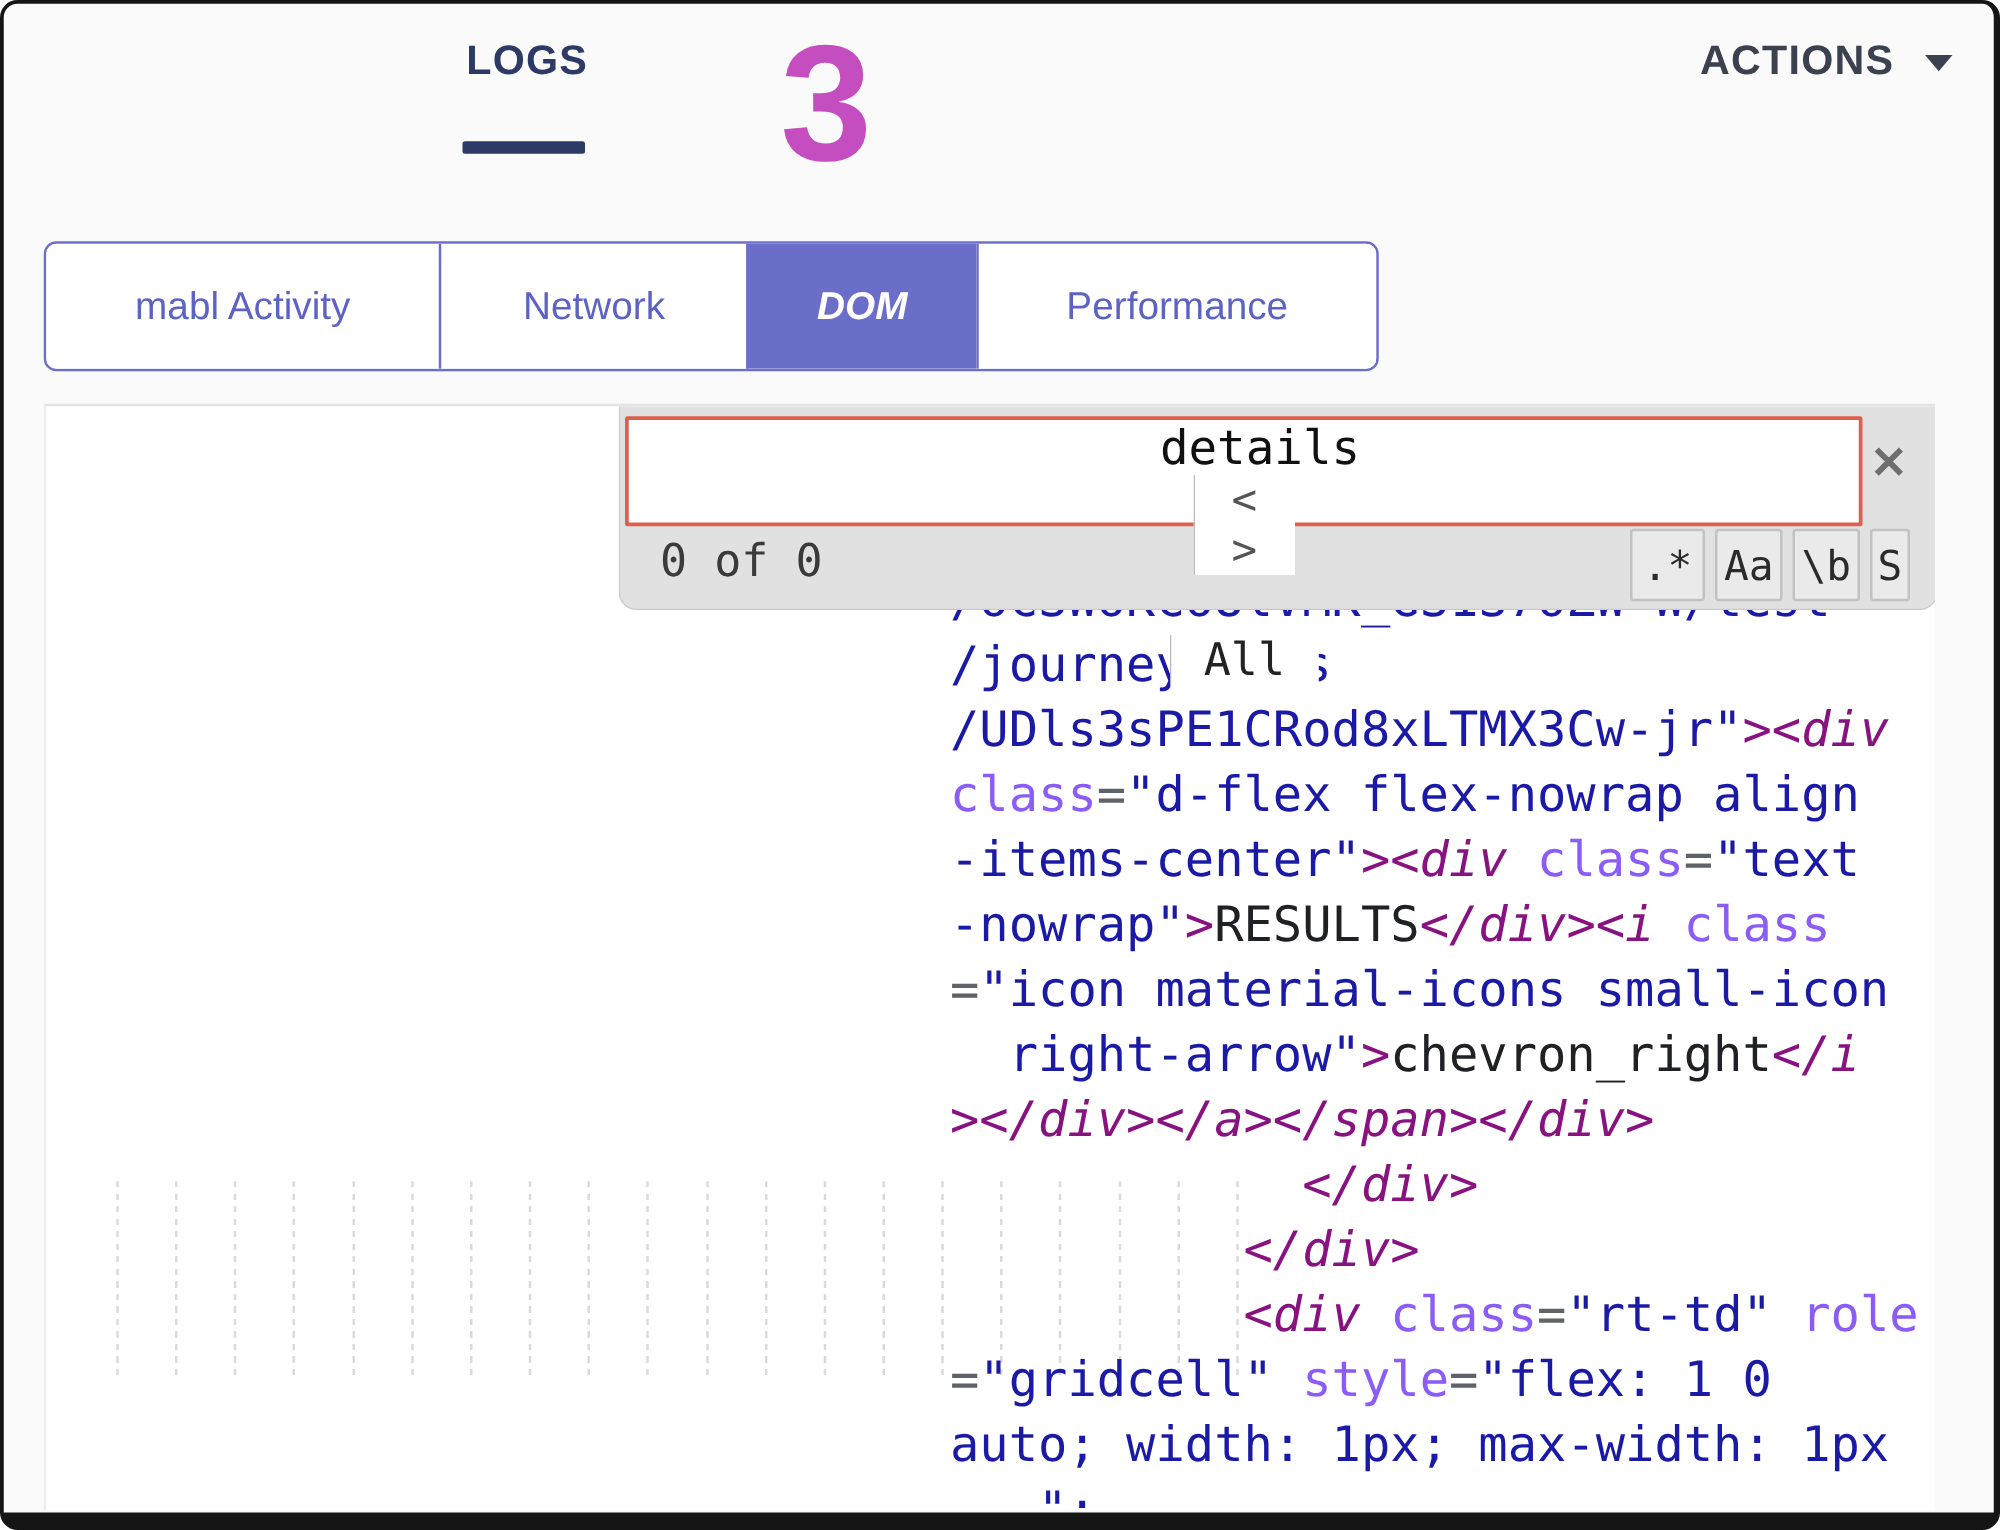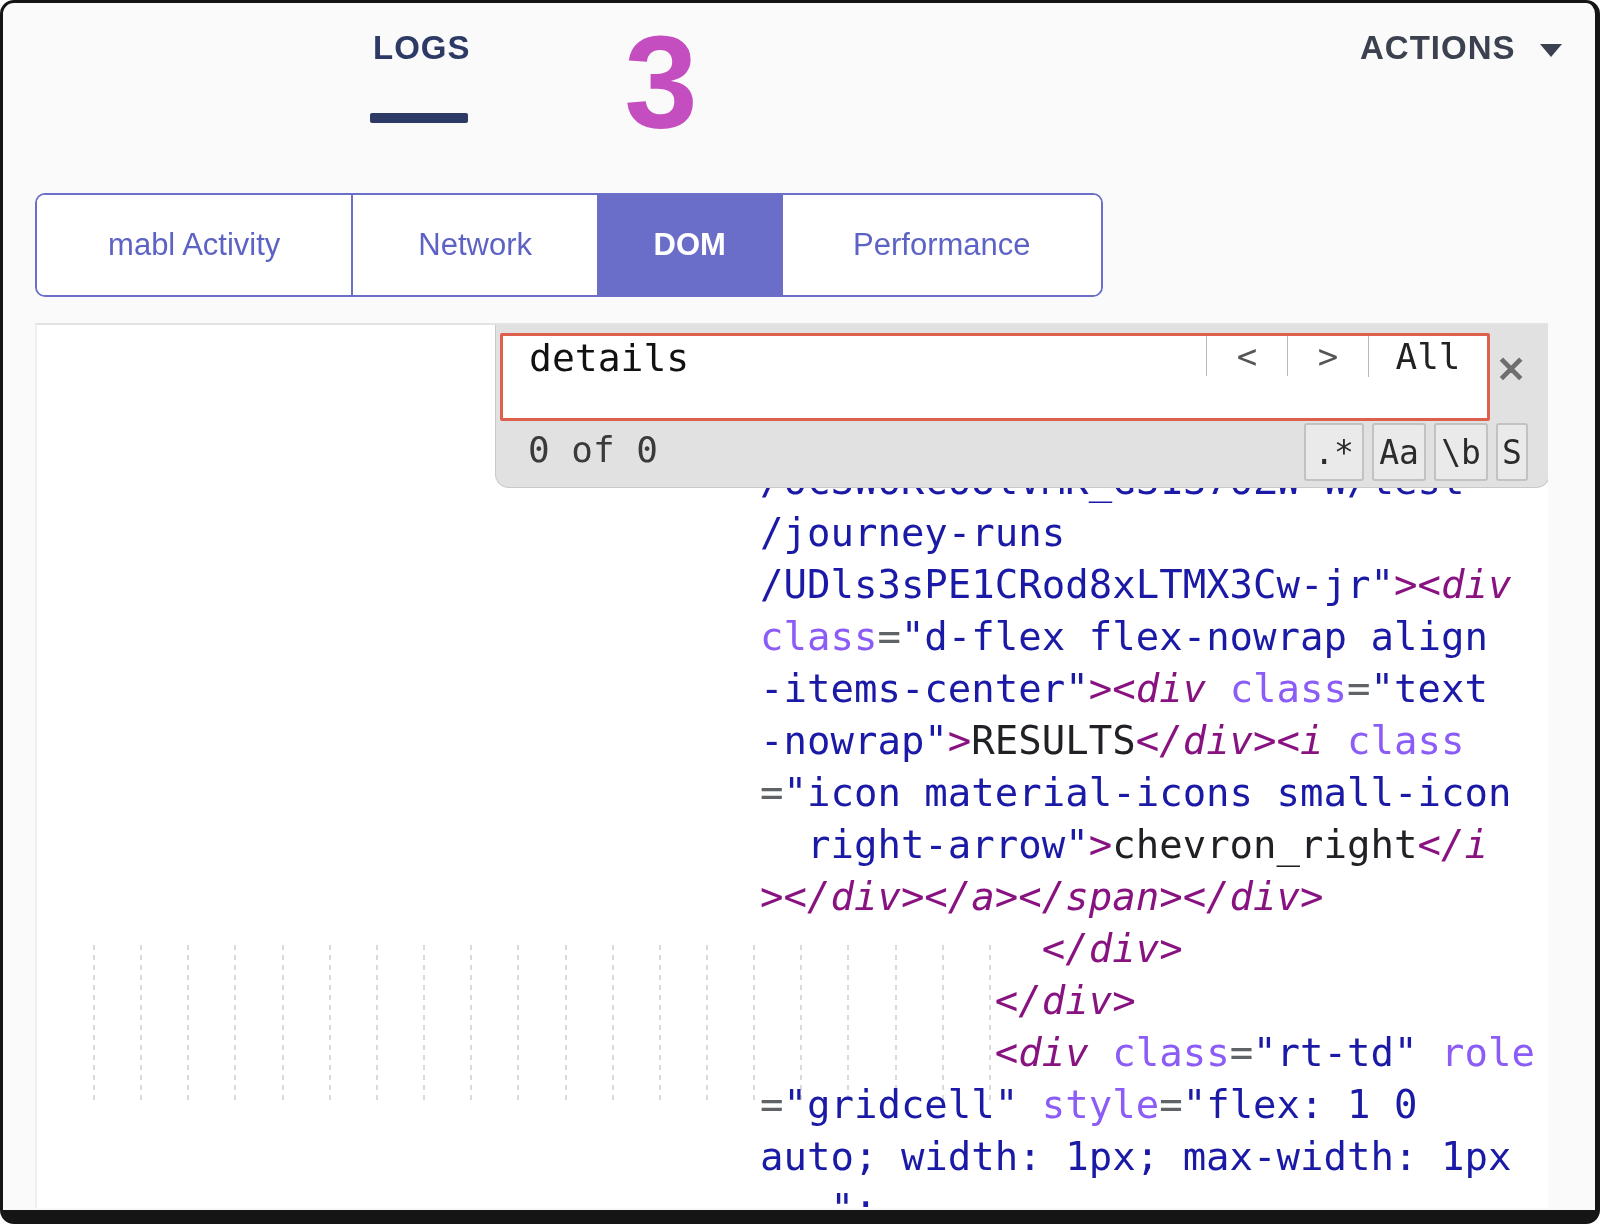--- a/index.html
+++ b/index.html
@@ -20,21 +20,21 @@
   .actions .lbl{font-size:33px;font-weight:700;color:#3c4150;letter-spacing:1px;}
   .caret{width:0;height:0;border-left:11px solid transparent;border-right:11px solid transparent;border-top:13px solid #3c4150;margin-top:4px;}
   
   .tabbar{position:absolute;left:32px;top:190px;width:1068px;height:104px;box-sizing:border-box;
     display:flex;border:2px solid #6b6fc9;border-radius:10px;background:#ffffff;overflow:hidden;}
   .tab{box-sizing:border-box;display:flex;align-items:center;justify-content:center;
     font-size:31px;color:#5d63c4;border-left:2px solid #6b6fc9;cursor:pointer;background:#fff;text-align:center;}
   .tab:first-child{border-left:none;}
   .tab:nth-child(1){width:315px;}
   .tab:nth-child(2){width:246px;}
-  .tab:nth-child(3){width:184px;}
+  .tab:nth-child(3){width:184px;font-style:italic;}
   .tab:nth-child(4){width:321px;}
   .tab.active{background:#6a6ec9;color:#ffffff;font-weight:700;}
   
   .content{position:absolute;left:32px;top:320px;width:1513px;height:885px;background:#ffffff;
     border-top:2px solid #e3e3e3;border-left:2px solid #efefef;box-sizing:border-box;overflow:hidden;}
   
   .guide{position:absolute;top:620px;height:156px;width:2px;
     background-image:repeating-linear-gradient(to bottom,#dadada 0 5px,transparent 5px 10px);}
   
   .code{position:absolute;left:723px;top:130px;font-family:"DejaVu Sans Mono",monospace;
@@ -43,27 +43,27 @@
   .seg-val{color:#1a1aa6;}
   .seg-tag{color:#881280;font-style:italic;}
   .seg-attr{color:#8b5cf6;}
   .seg-eq{color:#5f6368;}
   .seg-txt{color:#202124;}
   
   .search-overlay{position:absolute;left:458px;top:0px;width:1055px;height:163px;
     background:#e1e1e1;border:1px solid #c9c9c9;border-top:none;box-sizing:border-box;
     border-radius:0 0 14px 14px;z-index:5;}
   .find-row{position:absolute;left:4px;top:8px;width:990px;height:88px;box-sizing:border-box;
-    border:3px solid #dd5f4c;background:#ffffff;display:flex;align-items:flex-start;border-radius:2px;}
+    border:3px solid #dd5f4c;background:#ffffff;display:flex;align-items:center;border-radius:2px;flex-direction:column;}
   .find-input{flex:1;display:flex;align-items:center;padding-left:26px;
     font-family:"DejaVu Sans Mono",monospace;font-size:38px;color:#111111;}
   .find-btn{width:80px;display:flex;align-items:center;justify-content:center;
     border-left:1px solid #b9b9b9;font-family:"DejaVu Sans Mono",monospace;
     font-size:34px;color:#555555;cursor:pointer;background:#fff;}
-  .find-btn.all{width:118px;font-size:36px;color:#222222;}
+  .find-btn.all{width:118px;font-size:36px;color:#222222;margin-top:48px;}
   .find-close{position:absolute;left:1000px;top:24px;font-size:36px;font-weight:700;color:#6e6e6e;cursor:pointer;}
   .match-count{position:absolute;left:32px;top:104px;font-family:"DejaVu Sans Mono",monospace;
     font-size:36px;color:#3a3a3a;}
   .opt-btns{position:absolute;left:808px;top:98px;display:flex;gap:8px;}
   .opt{box-sizing:border-box;height:58px;min-width:30px;padding:0 8px;display:flex;align-items:center;justify-content:center;
     border:2px solid #c2c2c2;background:#eaeaea;border-radius:3px;
     font-family:"DejaVu Sans Mono",monospace;font-size:33px;color:#2b2b2b;cursor:pointer;}
   .opt.w1{width:60px;}
   .opt.w2{width:54px;}
   .opt.w3{width:54px;}

